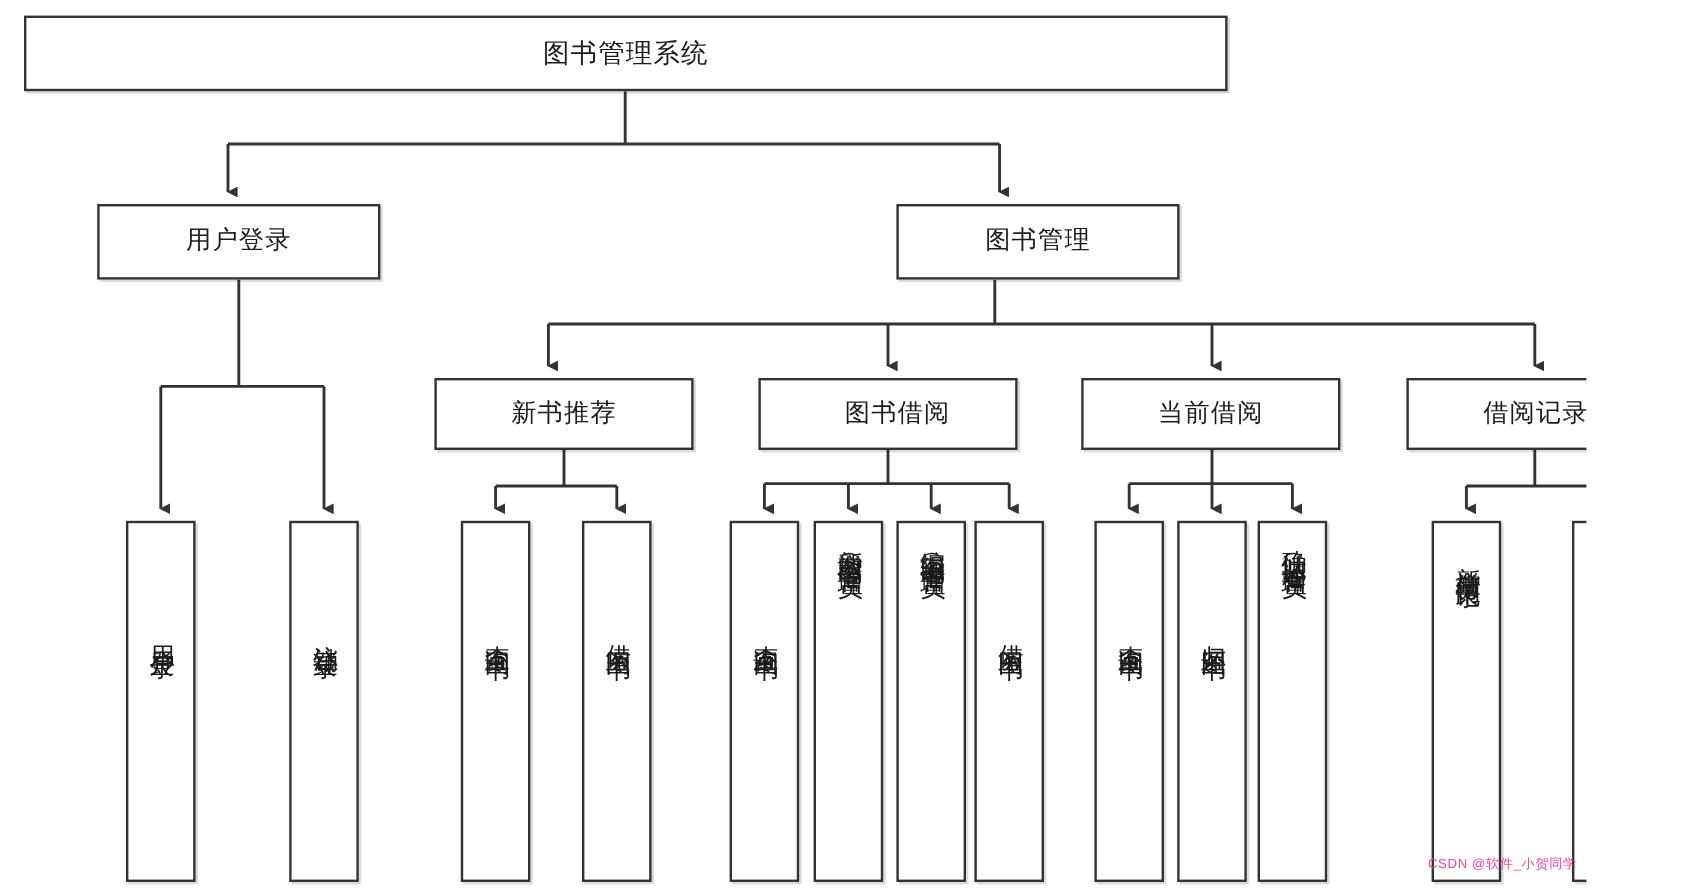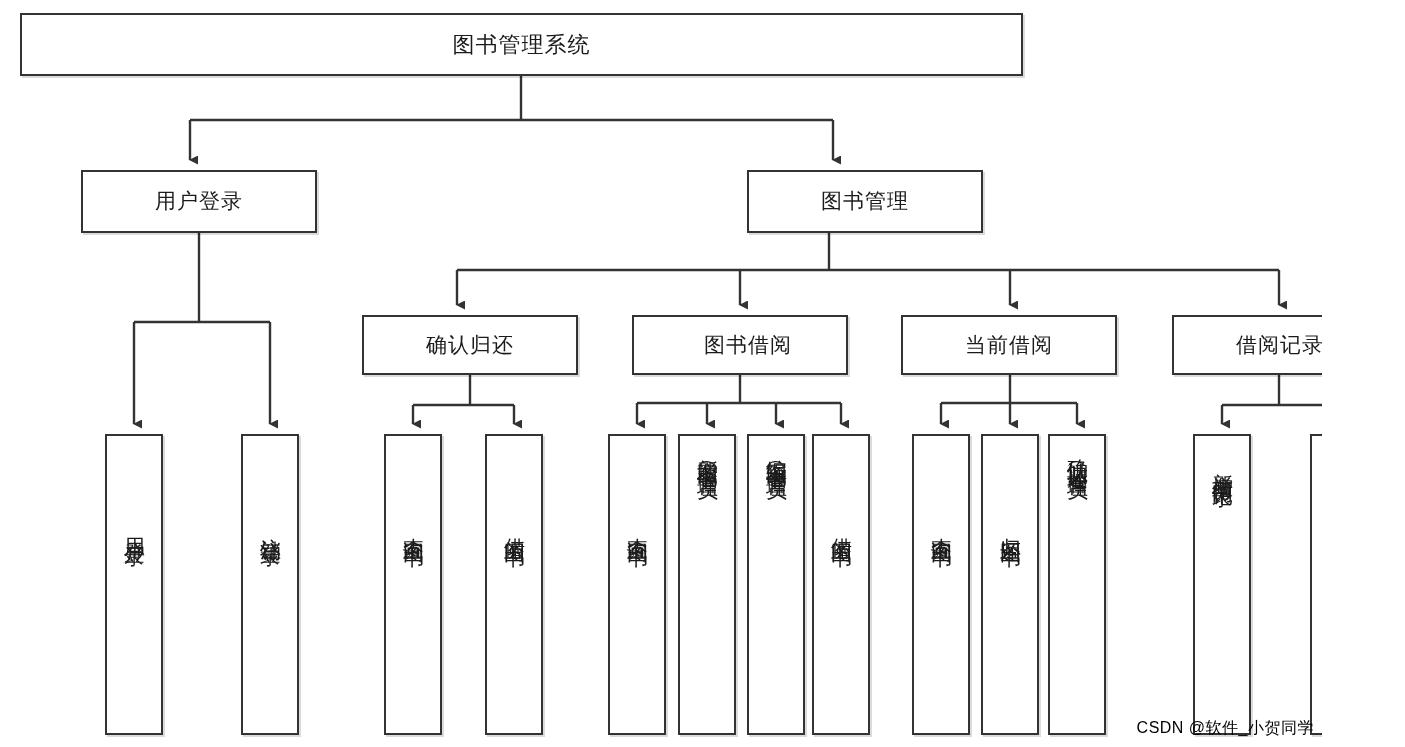--- a/index.html
+++ b/index.html
@@ -57,23 +57,23 @@
     white-space: normal;
     max-height: 100%;
     display: block;
   }
   .node.leaf.short .label { margin-top: 85px; }
   .node.leaf.mid   .label { margin-top: 20px; }
   .node.leaf.tall  .label { margin-top: 6px; }
   .watermark {
     position: absolute;
     right: 8px;
-    bottom: 8px;
-    font-size: 16px;
-    color: #000000;
+    bottom: 20px;
+    font-size: 11px;
+    color: #ec4899;
     letter-spacing: 0.5px;
     white-space: nowrap;
   }
 </style>
 </head>
 <body>
 
 <div id="canvas">
 
   <svg id="wires" viewBox="0 0 1405 747" xmlns="http://www.w3.org/2000/svg">
@@ -131,21 +131,21 @@
   </div>
 
   <div class="node" style="left:81px; top:170px; width:236px; height:63px;">
     <span class="label">用户登录</span>
   </div>
   <div class="node" style="left:711px; top:170px; width:236px; height:63px;margin-left:36px;">
     <span class="label">图书管理</span>
   </div>
 
   <div class="node" style="left:362px; top:315px; width:216px; height:60px;">
-    <span class="label">确认归还</span>
+    <span class="label">新书推荐</span>
   </div>
   <div class="node" style="left:632px; top:315px; width:216px; height:60px;padding-left:16px;">
     <span class="label">图书借阅</span>
   </div>
   <div class="node" style="left:901px; top:315px; width:216px; height:60px;">
     <span class="label">当前借阅</span>
   </div>
   <div class="node" style="left:1172px; top:315px; width:216px; height:60px;">
     <span class="label">借阅记录</span>
   </div>

